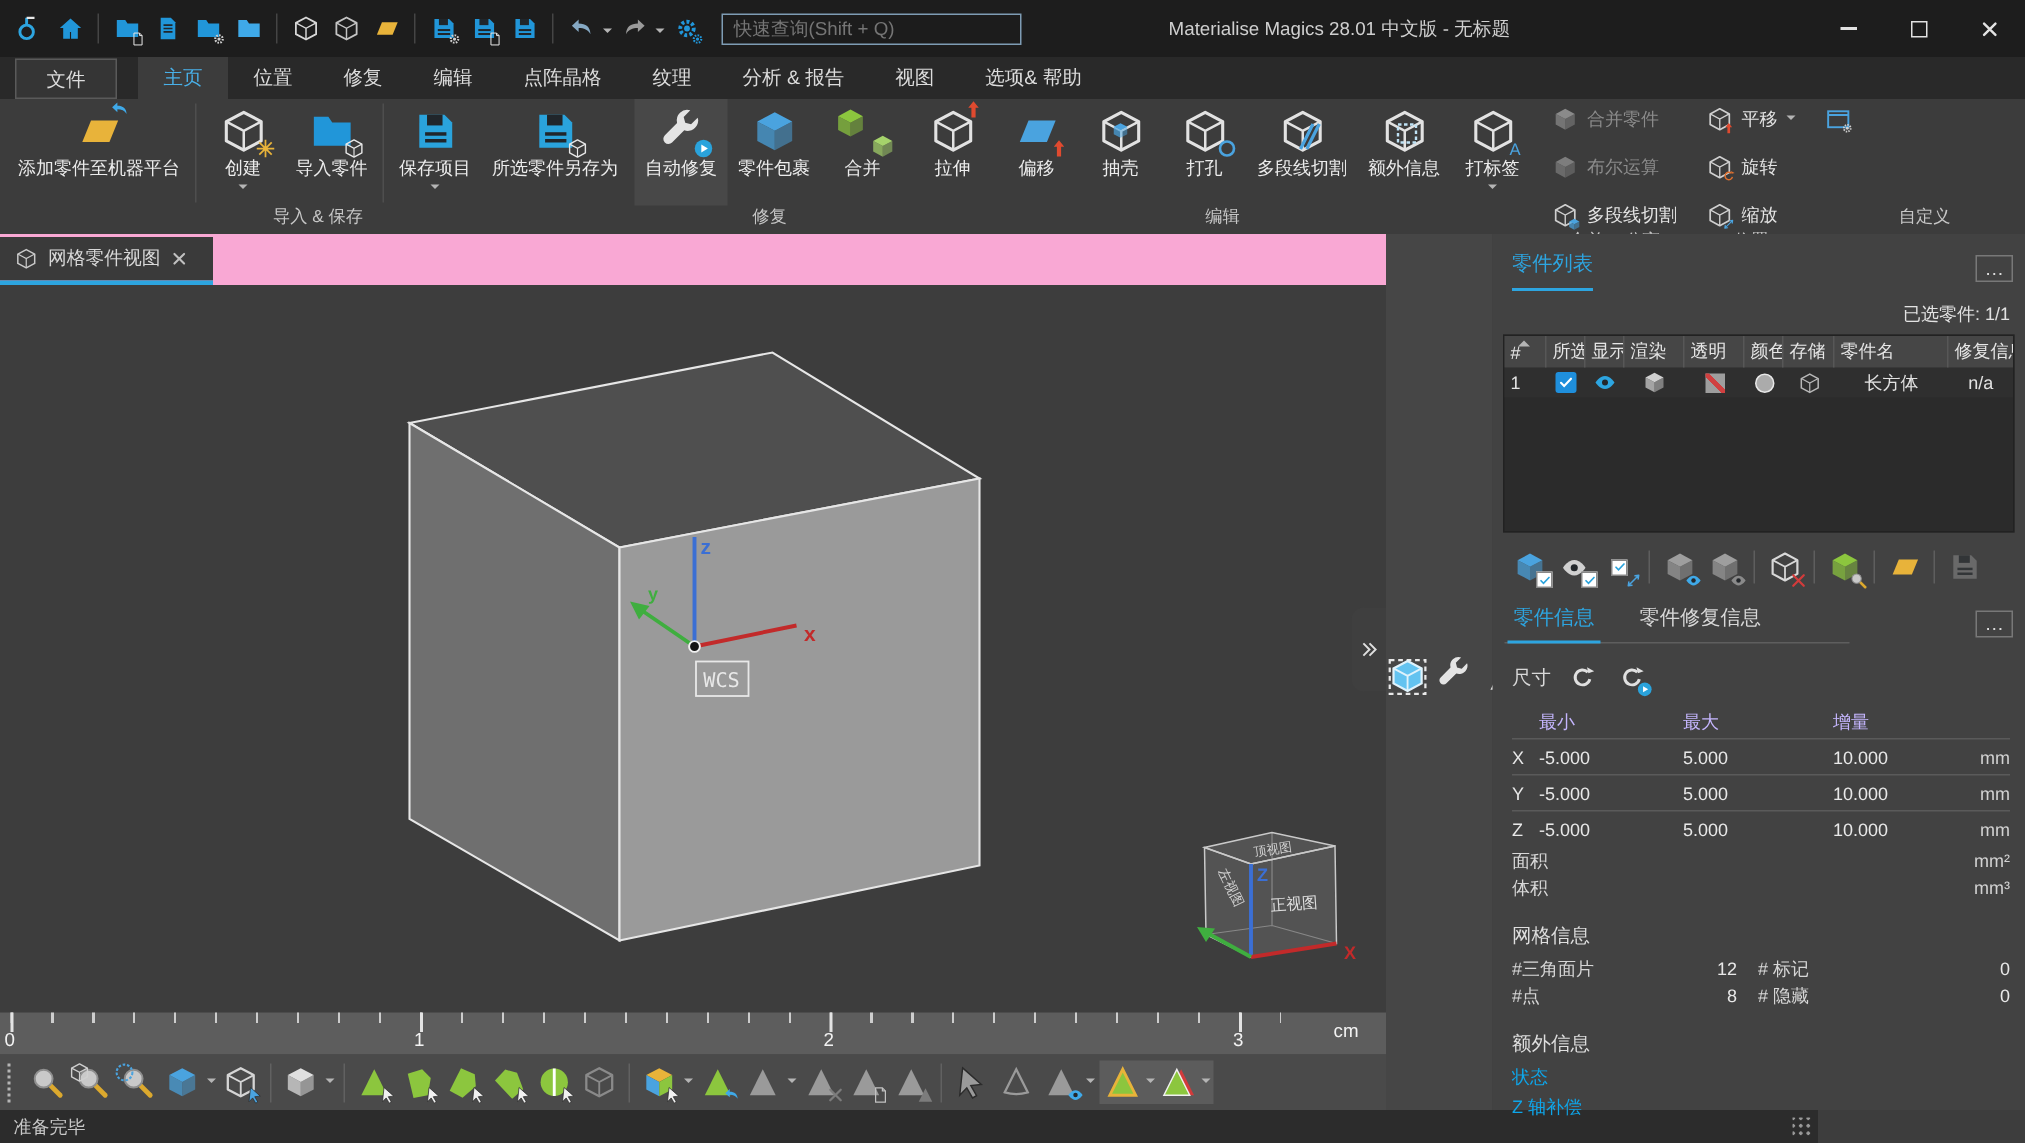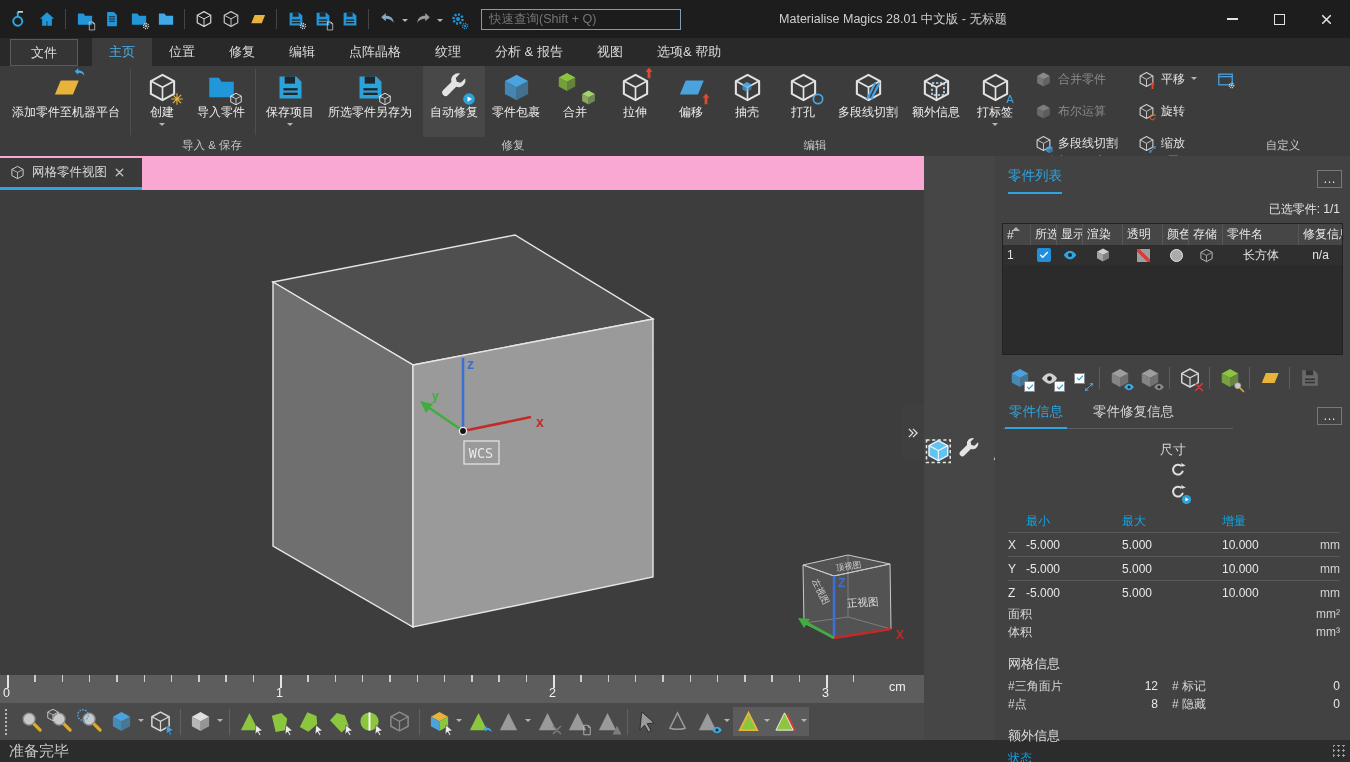--- a/index.html
+++ b/index.html
@@ -76,21 +76,21 @@
   
   .btoolbar { position:absolute; top:703px; left:0; width:924px; height:37px; background:#4a4a4a; display:flex; align-items:center; gap:3px; padding-left:3px; }
   .grip { width:7px; height:26px; border-left:2px dotted #b5b5b5; margin:0 3px 0 2px; flex:0 0 auto; }
   .bt { width:27px; height:27px; position:relative; display:flex; align-items:center; justify-content:center; flex:0 0 auto; }
   .bt svg.main { width:23px; height:23px; }
   .bt svg.ov { position:absolute; width:12px; height:12px; right:-2px; bottom:-1px; }
   .bsep { width:1px; height:26px; background:#616161; margin:0 3px; flex:0 0 auto; }
   .activebox { display:flex; align-items:center; background:#5c5c5c; padding:1px 2px; gap:2px; flex:0 0 auto; }
 
   
-  .statusbar { position:absolute; top:740px; left:0; width:1350px; height:22px; background:#2c2c2c; display:flex; align-items:center; padding:0 9px; color:#c8c8c8; font-size:15px; }
+  .statusbar { position:absolute; top:740px; left:0; width:1212px; height:22px; background:#2c2c2c; display:flex; align-items:center; padding:0 9px; color:#c8c8c8; font-size:12px; }
   .sgrip { position:absolute; right:4px; bottom:4px; width:13px; height:13px;
            background-image:radial-gradient(#9a9a9a 1.1px, transparent 1.3px); background-size:5px 5px; background-position:bottom right; }
 
   
   .sidebar { position:absolute; top:156px; left:924px; width:71px; height:584px; background:#464646; display:flex; align-items:center; padding-top:3px; }
   .dotsep { width:58px; border-top:2px dotted #d2d2d2; margin:5px 0 4px; }
   .srow { display:flex; gap:4px; }
   .sic { width:31px; height:34px; display:flex; align-items:center; justify-content:center; position:relative; }
   .sic svg.main { width:25px; height:25px; }
   .sic svg.ov { position:absolute; width:13px; height:13px; right:-2px; bottom:1px; }
@@ -123,27 +123,27 @@
   .pt .cbx2 svg { width:8px; height:8px; }
   .ptsep { width:1px; height:22px; background:#5e5e5e; margin:0 3px; }
   .pt.dis { opacity:.45; }
 
   .itabs { display:flex; align-items:flex-end; padding:2px 8px 0 13px; position:relative; height:32px; }
   .itab { padding:0 1px 8px; color:#d8d8d8; font-size:13.5px; position:relative; margin-right:28px; }
   .itab.active { color:#2da5e0; }
   .itab.active::after { content:""; position:absolute; left:-3px; right:-3px; bottom:0; height:2px; background:#2da5e0; }
   .itabs::before { content:""; position:absolute; left:8px; bottom:0; width:230px; height:1px; background:#5e5e5e; }
 
-  .dims-head { display:flex; align-items:center; padding:12px 12px 8px 13px; color:#d8d8d8; font-size:13px;flex-direction:column; }
+  .dims-head { display:flex; align-items:center; padding:12px 12px 8px 13px; color:#d8d8d8; font-size:13px; }
   .rfi { width:24px; height:22px; position:relative; display:flex; align-items:center; justify-content:center; margin-left:9px; }
   .rfi svg.main { width:18px; height:18px; }
   .rfi svg.ov { position:absolute; width:11px; height:11px; right:-2px; bottom:-2px; }
   .rfi:first-of-type { margin-left:auto; }
   .dgrid { display:grid; grid-template-columns:18px 96px 100px 96px 1fr; align-items:center; height:24px; margin:0 10px 0 13px; color:#e8e8e8; }
-  .dgrid.hd { color:#0ea5e9; height:22px; border-bottom:1px solid #5a5a5a; }
+  .dgrid.hd { color:#c4b5fd; height:22px; border-bottom:1px solid #5a5a5a; }
   .dgrid.bl { border-bottom:1px solid #5a5a5a; }
   .dgrid .u { text-align:right; color:#d2d2d2; }
   .vrow { display:flex; height:18px; align-items:center; margin:0 10px 0 13px; color:#d8d8d8; }
   .vrow .u { margin-left:auto; color:#d2d2d2; }
   .sect { padding:14px 0 4px 13px; color:#dedede; font-size:13px; }
   .mgrid { display:grid; grid-template-columns:100px 50px 100px 1fr; align-items:center; height:18px; margin:0 10px 0 13px; color:#d6d6d6; }
   .mgrid .v { text-align:right; color:#e8e8e8; }
   .xrow { height:18px; display:flex; align-items:center; margin:0 10px 2px 13px; color:#0ea5e9; }
 </style>
 </head>

